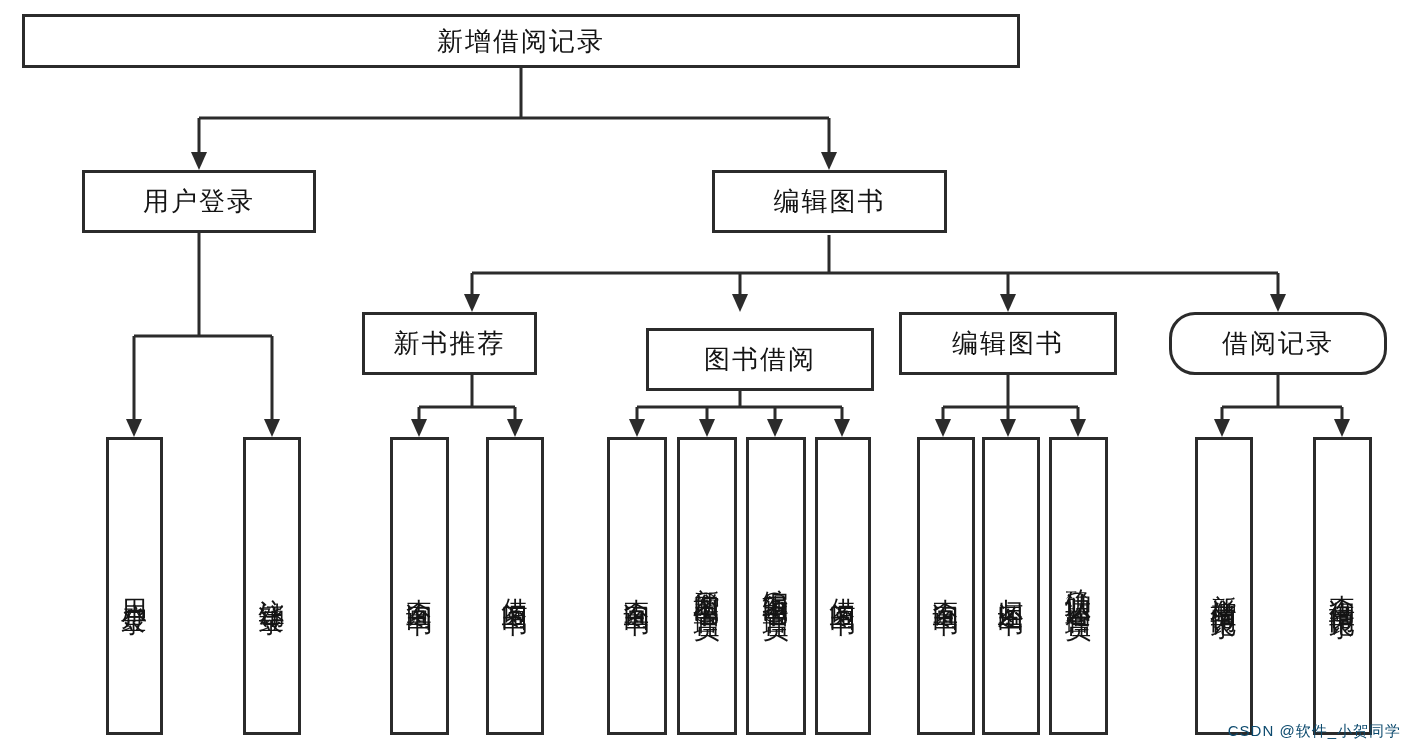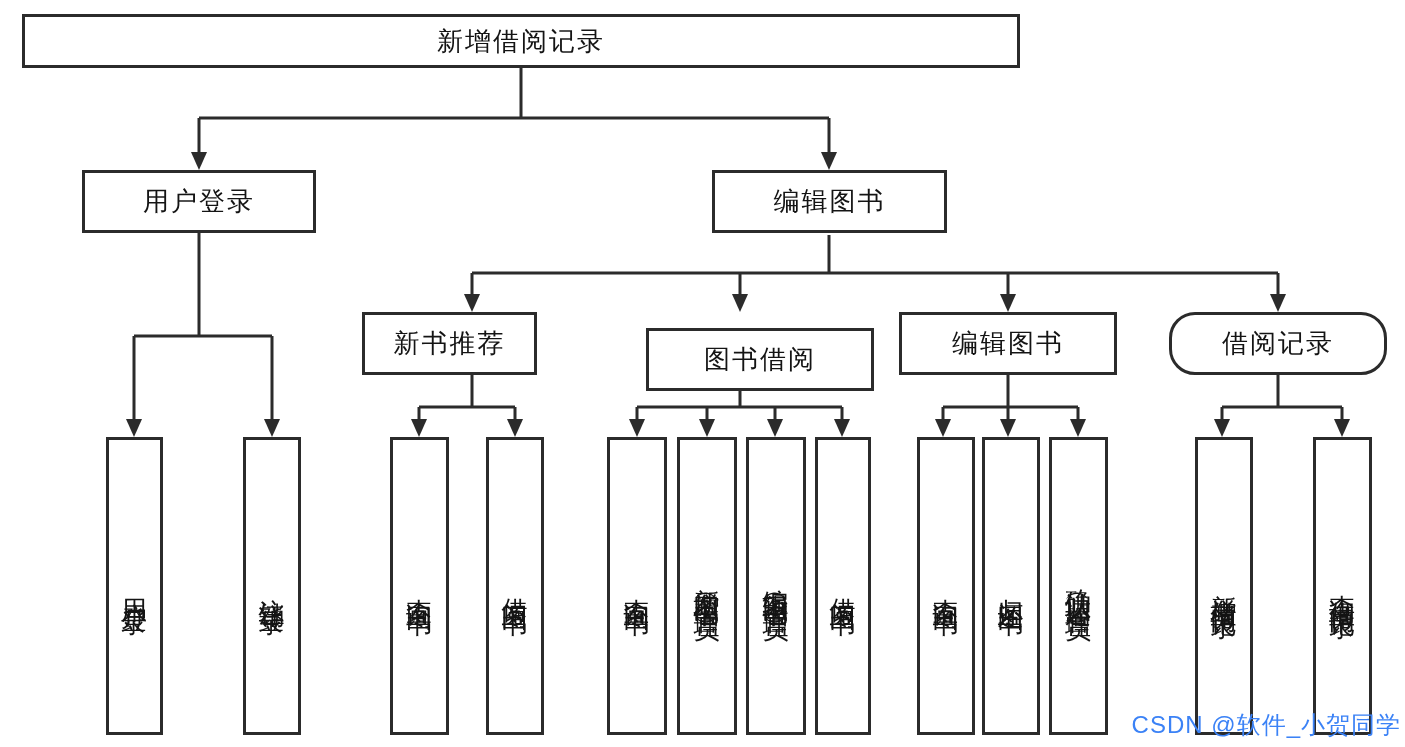--- a/index.html
+++ b/index.html
@@ -55,23 +55,23 @@
     text-orientation: mixed;
     font-size: 26px;
     letter-spacing: 4px;
     line-height: 1;
     white-space: nowrap;
   }
   .watermark {
     position: absolute;
     right: 4px;
     bottom: 6px;
-    font-size: 24px;
+    font-size: 15px;
     letter-spacing: 1px;
-    color: #3b82f6;
+    color: #0c4a6e;
     z-index: 3;
     white-space: nowrap;
   }
 </style>
 </head>
 <body>
 
 <div class="canvas">
 
   <svg class="connectors" viewBox="0 0 1405 747" xmlns="http://www.w3.org/2000/svg">

